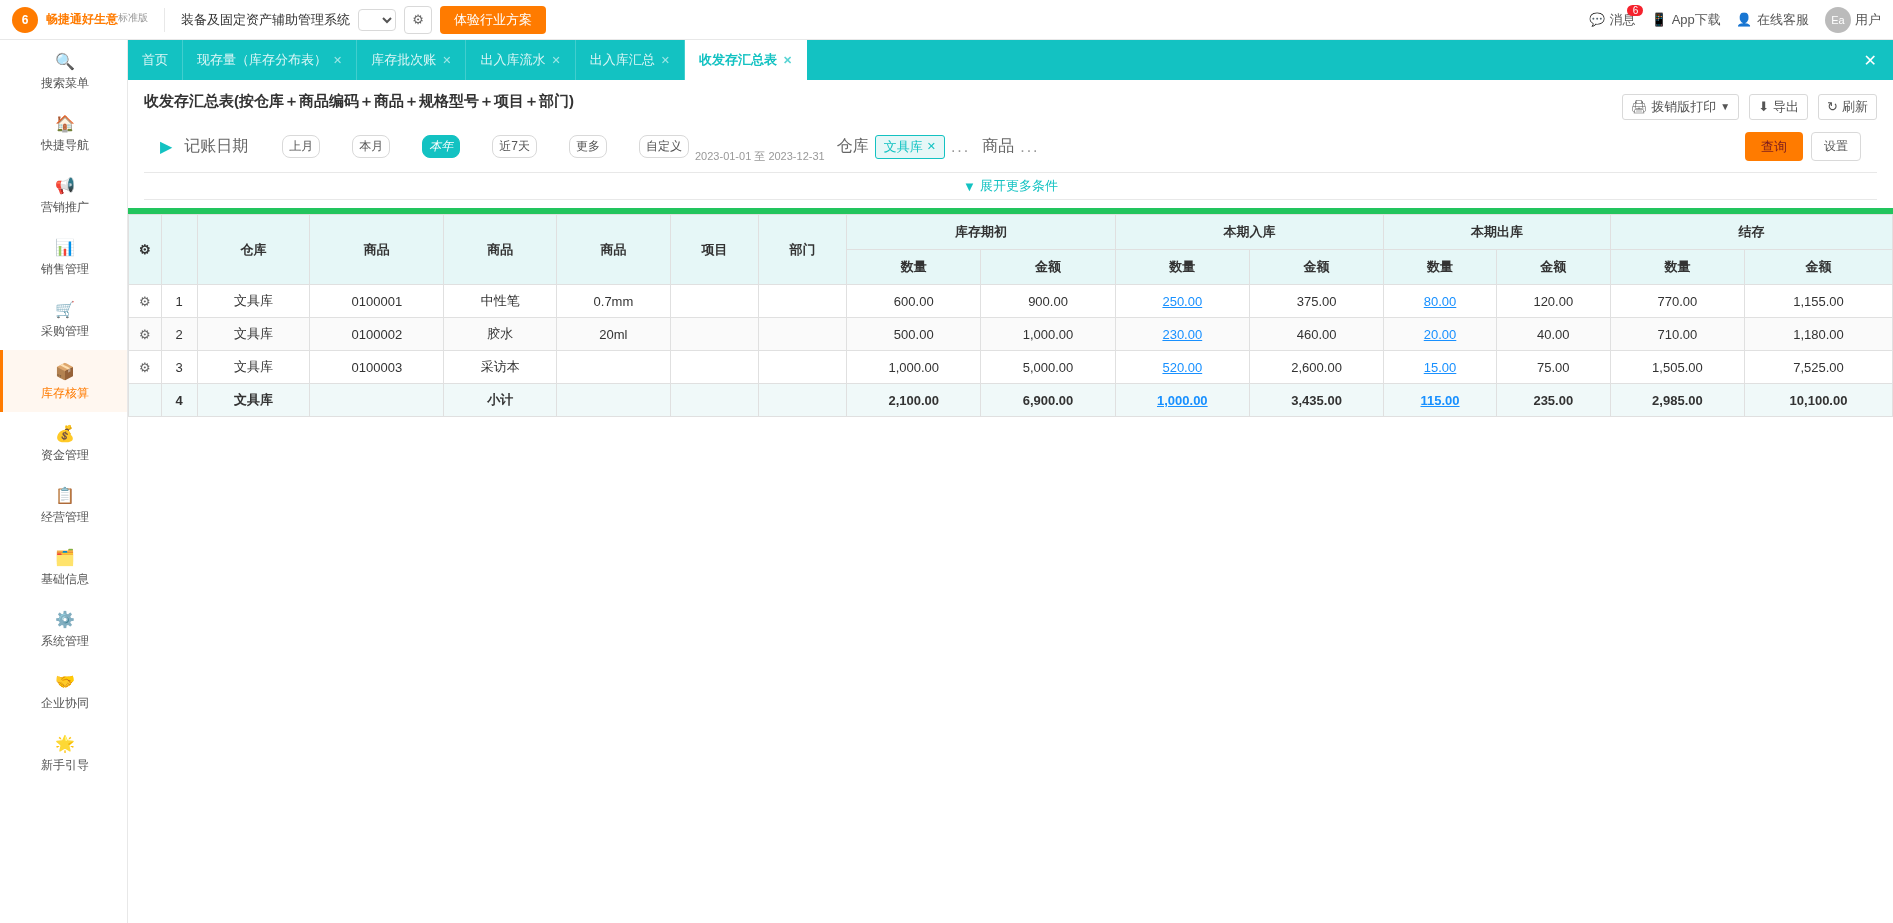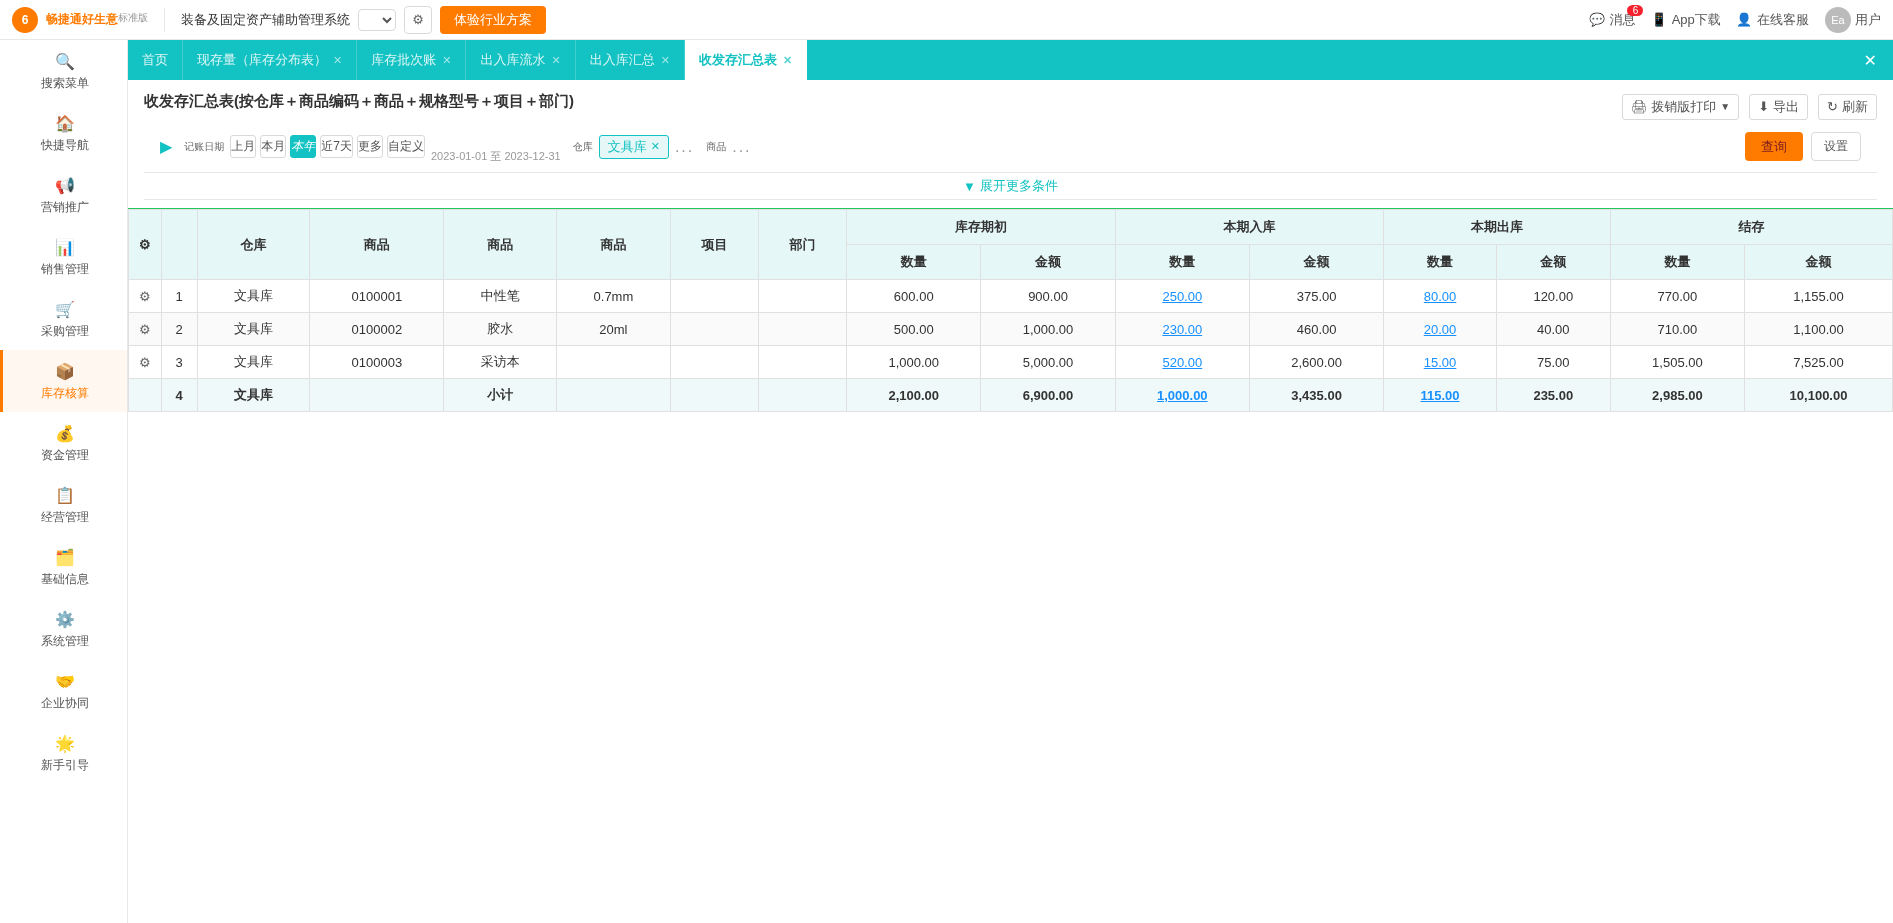--- a/index.html
+++ b/index.html
@@ -33,30 +33,30 @@
 
     
     .tab-bar { height: 40px; background: #13c2c2; display: flex; align-items: center; padding: 12px 0; overflow-x: auto; flex-shrink: 0; }
     .tab-item { height: 40px; display: flex; align-items: center; padding: 0 14px; cursor: pointer; color: rgba(255,255,255,0.85); font-size: 13px; white-space: nowrap; gap: 6px; border-right: 1px solid rgba(255,255,255,0.2); }
     .tab-item.active { background: #fff; color: #13c2c2; font-weight: 700; }
     .tab-close { font-size: 11px; opacity: 0.7; cursor: pointer; }
     .tab-bar-end { margin-left: auto; padding-right: 8px; }
     .tab-end-close { color: #fff; cursor: pointer; font-size: 16px; padding: 0 8px; }
 
     
-    .page-header { background: #fff; padding: 12px 16px 8px; border-bottom: 1px solid #22c55e; }
+    .page-header { background: #fff; padding: 12px 16px 8px; border-bottom: 6px solid #22c55e; }
     .page-title { font-size: 15px; font-weight: 600; color: #333; margin-bottom: 10px; }
 
     
     .filter-bar { background: #fff; padding: 8px 16px; border-bottom: 1px solid #e8e8e8; display: flex; align-items: center; gap: 12px; flex-wrap: wrap; }
     .filter-arrow { color: #13c2c2; cursor: pointer; font-size: 16px; }
     .filter-group { display: flex; align-items: center; gap: 6px; }
-    .filter-label { color: #666; font-size: 10px; font-family: Liberation Mono, monospace; }
+    .filter-label { color: #666; font-size: 16px; font-family: Liberation Mono, monospace; }
     .date-shortcuts { display: flex; gap: 4px; }
-    .date-shortcut { padding: 2px 0; border: 1px solid #d9d9d9; border-radius: 3px; cursor: pointer; font-size: 12px; color: #555; background: #fff; }
+    .date-shortcut { padding: 2px 6px; border: 1px solid #d9d9d9; border-radius: 8px; cursor: pointer; font-size: 12px; color: #555; background: #fff; margin-left: 28px; }
     .date-shortcut.active { background: #13c2c2; color: #fff; border-color: #13c2c2; font-style: italic; }
     .date-range { font-size: 11px; color: #999; margin-top: 20px; }
     .warehouse-filter { display: flex; align-items: center; gap: 6px; }
     .warehouse-tag { background: #e6f7f7; border: 1px solid #13c2c2; color: #13c2c2; padding: 2px 8px; border-radius: 3px; font-size: 12px; display: flex; align-items: center; gap: 4px; }
     .warehouse-tag-close { cursor: pointer; font-size: 11px; }
     .filter-more { color: #999; cursor: pointer; font-size: 16px; letter-spacing: 2px; }
     .filter-actions { margin-left: auto; display: flex; gap: 8px; }
     .btn-query { background: #ff7b00; color: #7f1d1d; border: none; border-radius: 4px; padding: 5px 16px; cursor: pointer; font-size: 13px; }
     .btn-setting { background: #fff; color: #555; border: 1px solid #d9d9d9; border-radius: 4px; padding: 5px 12px; cursor: pointer; font-size: 12px; }
     .expand-more { display: flex; align-items: center; justify-content: center; padding: 4px 0; color: #13c2c2; cursor: pointer; font-size: 12px; gap: 4px; background: #fff; border-bottom: 1px solid #e8e8e8; }
@@ -318,21 +318,21 @@
               <td>20ml</td>
               <td></td>
               <td></td>
               <td>500.00</td>
               <td>1,000.00</td>
               <td class="underline-val">230.00</td>
               <td>460.00</td>
               <td class="underline-val">20.00</td>
               <td>40.00</td>
               <td>710.00</td>
-              <td>1,100.00</td>
+              <td>1,180.00</td>
             </tr>
 
             <tr>
               <td class="gear-cell">⚙</td>
               <td>3</td>
               <td>文具库</td>
               <td>0100003</td>
               <td>采访本</td>
               <td></td>
               <td></td>

